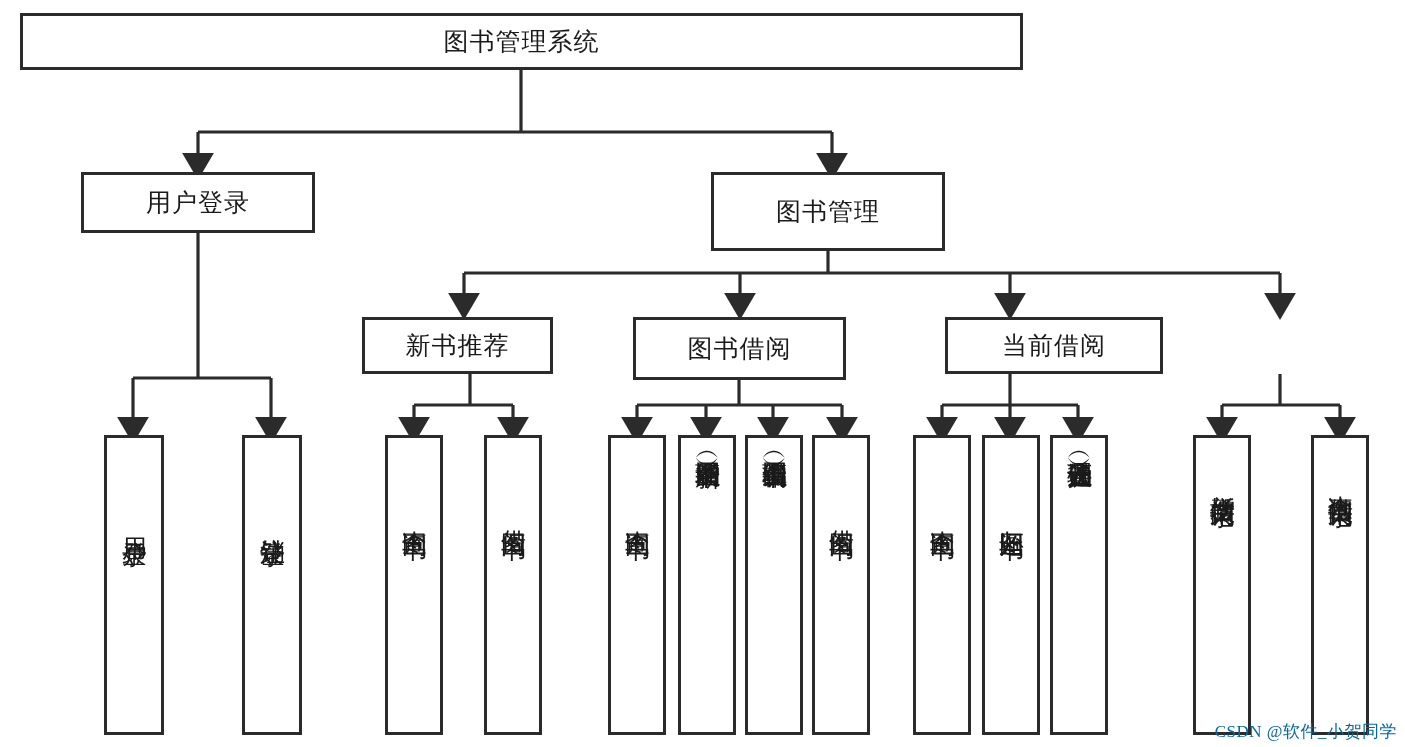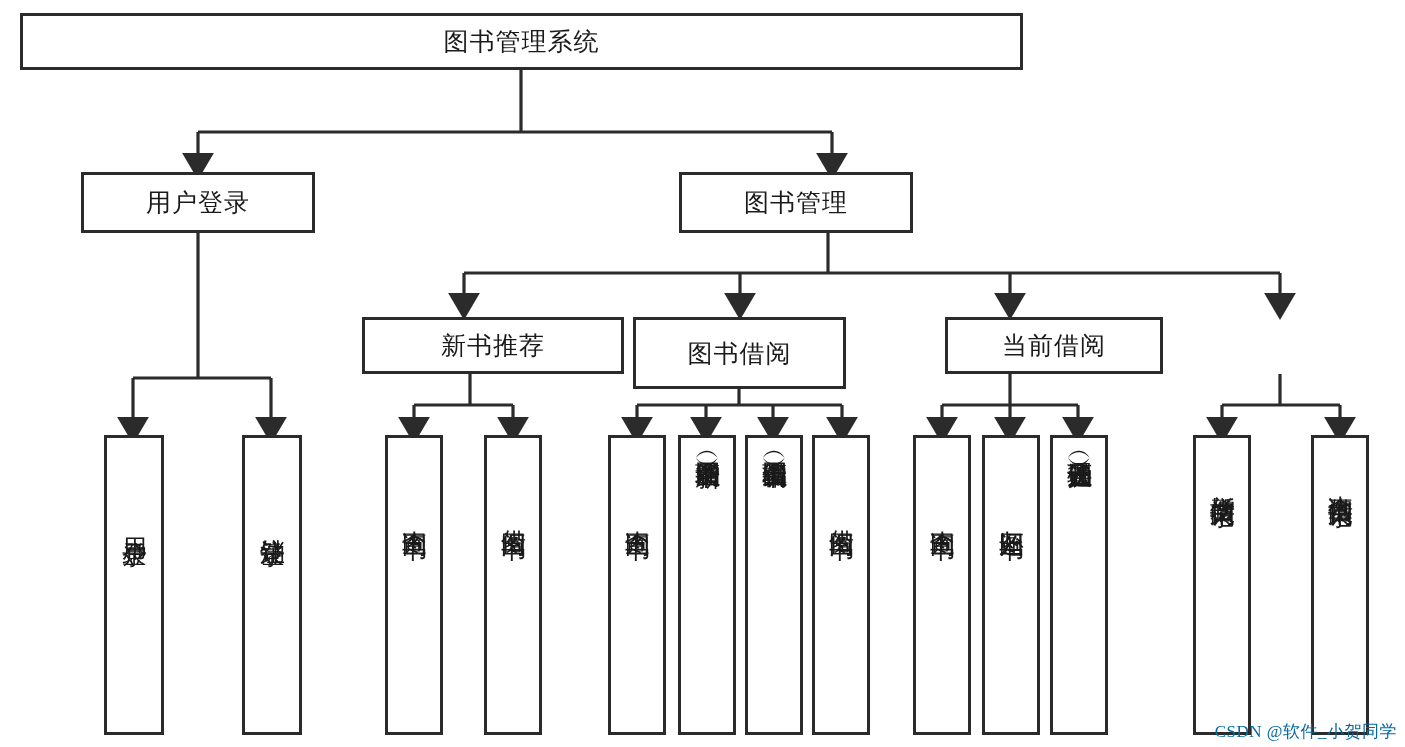--- a/index.html
+++ b/index.html
@@ -122,28 +122,28 @@
     </g>
   </svg>
 
   <div class="node horiz" style="left:20px; top:13px; width:1003px; height:57px;">
     <span>图书管理系统</span>
   </div>
 
   <div class="node horiz" style="left:81px; top:172px; width:234px; height:61px;">
     <span>用户登录</span>
   </div>
-  <div class="node horiz" style="left:679px; top:172px; width:234px; height:61px;text-align:right;">
+  <div class="node horiz" style="left:711px; top:172px; width:234px; height:79px;text-align:right;">
     <span>图书管理</span>
   </div>
 
-  <div class="node horiz" style="left:362px; top:317px; width:262px; height:57px;">
+  <div class="node horiz" style="left:362px; top:317px; width:191px; height:57px;">
     <span>新书推荐</span>
   </div>
-  <div class="node horiz" style="left:633px; top:317px; width:213px; height:72px;">
+  <div class="node horiz" style="left:633px; top:317px; width:213px; height:63px;">
     <span>图书借阅</span>
   </div>
   <div class="node horiz" style="left:901px; top:317px; width:218px; height:57px;margin-left:44px;">
     <span>当前借阅</span>
   </div>
 
   <div class="node vert" style="left:104px; top:435px; width:60px; height:300px; padding-top:80px;">
     <span class="vtext">用户登录</span>
   </div>
   <div class="node vert" style="left:242px; top:435px; width:60px; height:300px; padding-top:80px;">

